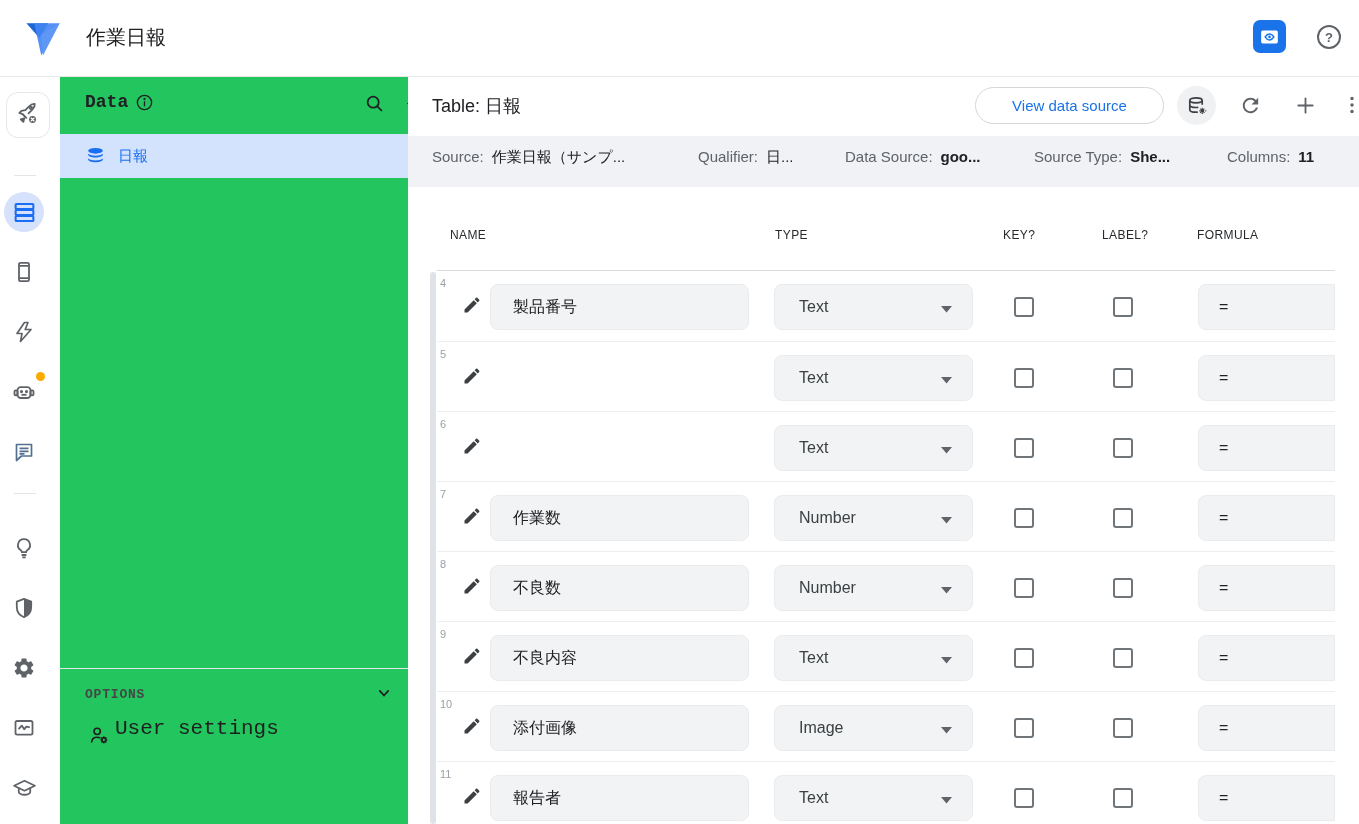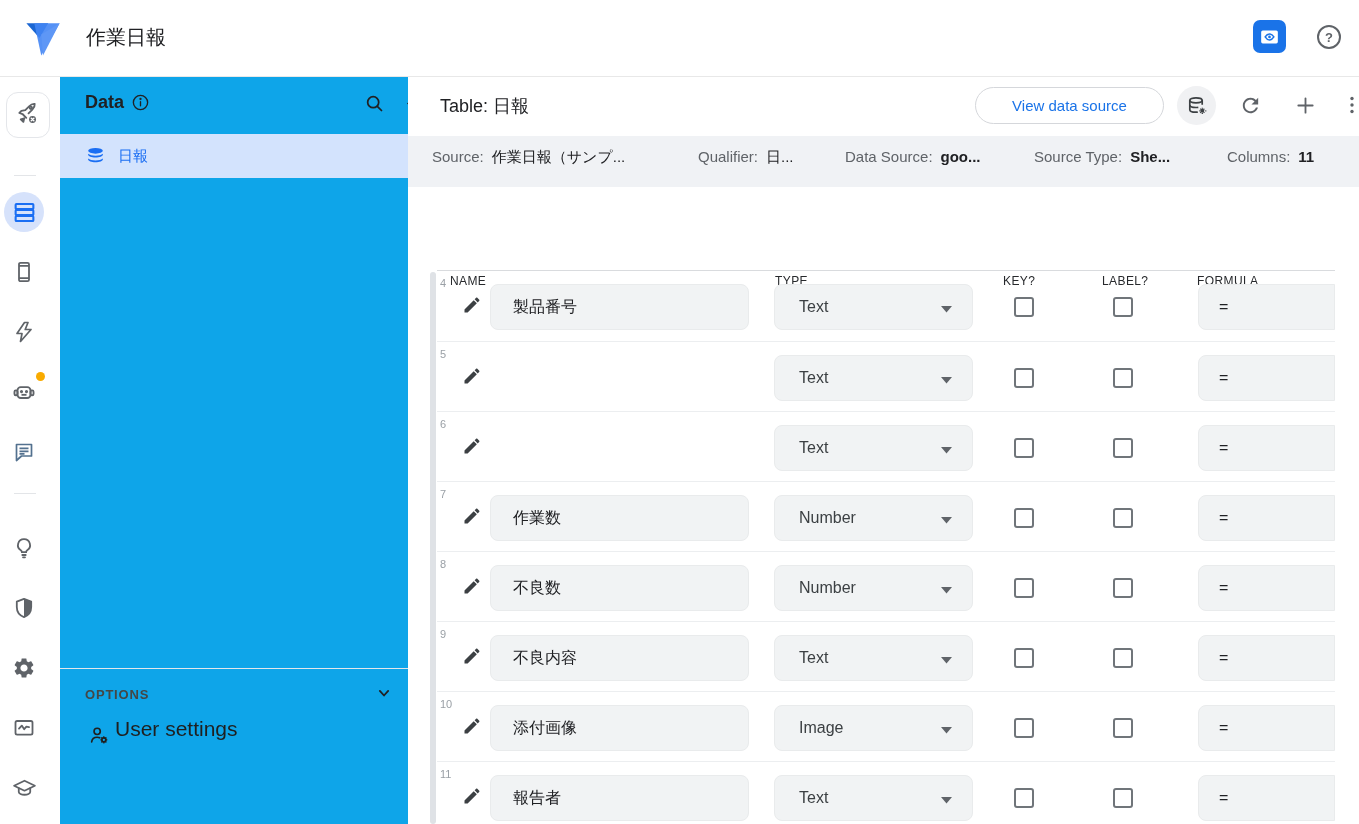--- a/index.html
+++ b/index.html
@@ -22,59 +22,59 @@
   .rail-btn { position:absolute; left:0; width:48px; height:48px; display:flex; align-items:center;
     justify-content:center; cursor:pointer; }
   .rail-btn svg { display:block; }
   .deploy-btn { left:6px; top:15px; width:44px; height:46px; border:1px solid #e4e6ea; border-radius:12px; }
   .rail-sel-circle { position:absolute; left:4px; top:115px; width:40px; height:40px; border-radius:50%;
     background:#d6e2fb; }
   .rail-divider { position:absolute; left:14px; width:22px; height:1px; background:#e3e5e8; }
   .bot-dot { position:absolute; left:36px; top:295px; width:9px; height:9px; border-radius:50%; background:#f9ab00; }
 
   
-  .panel { position:absolute; left:60px; top:77px; width:348px; height:747px; background:#0ea5e9; }
+  .panel { position:absolute; left:60px; top:77px; width:348px; height:747px; background:#22c55e;font-family:Liberation Mono, monospace; }
   .panel-header { position:absolute; left:0; top:0; width:348px; height:56px; }
   .panel-title { position:absolute; left:25px; top:15px; font-size:18px; font-weight:700; color:#202124;
     display:flex; align-items:center; gap:7px; }
   .panel-search { position:absolute; left:304px; top:16px; cursor:pointer; }
   .panel-add { position:absolute; left:344px; top:16px; cursor:pointer; }
   .panel-item { position:absolute; left:0; top:57px; width:348px; height:44px; background:#d3e3fd;
     display:flex; align-items:center; cursor:pointer; }
   .panel-item .db-ic { margin-left:25px; }
   .panel-item-label { margin-left:12px; font-size:15px; color:#1a6ef3; }
   .panel-bottom-divider { position:absolute; left:0; top:591px; width:348px; height:1px; background:#e3e6ea; }
   .options-row { position:absolute; left:0; top:604px; width:348px; height:26px; cursor:pointer; }
   .options-label { position:absolute; left:25px; top:6px; font-size:13px; font-weight:700; color:#444746;
     letter-spacing:.8px; }
   .options-chevron { position:absolute; left:314px; top:2px; }
   .user-settings { position:absolute; left:0; top:640px; width:348px; height:36px; cursor:pointer; }
   .user-settings svg { position:absolute; left:28px; top:7px; }
   .user-settings-label { position:absolute; left:55px; top:0; font-size:21px; color:#1f1f1f; }
 
   
   .content { position:absolute; left:408px; top:77px; width:951px; height:747px; background:#fff; }
-  .ct-title { position:absolute; left:24px; top:17px; font-size:18px; font-weight:500; color:#202124;margin-left:8px; }
+  .ct-title { position:absolute; left:24px; top:17px; font-size:18px; font-weight:500; color:#202124; }
   .vds-btn { position:absolute; left:567px; top:10px; width:189px; height:37px; border:1px solid #d5d7db;
     border-radius:19px; background:#fff; display:flex; align-items:center; justify-content:center;
     font-size:15px; font-weight:500; color:#1a73e8; cursor:pointer; }
   .dbgear-btn { position:absolute; left:769px; top:9px; width:39px; height:39px; border-radius:50%;
     background:#f0f1f3; display:flex; align-items:center; justify-content:center; cursor:pointer; }
   .refresh-btn { position:absolute; left:831px; top:17px; cursor:pointer; }
   .addcol-btn { position:absolute; left:886px; top:17px; cursor:pointer; }
   .kebab-btn { position:absolute; left:932px; top:16px; cursor:pointer; }
 
   .source-bar { position:absolute; left:0; top:59px; width:951px; height:51px; background:#f0f2f5; }
   .src-group { position:absolute; top:12px; font-size:15px; white-space:nowrap; }
   .src-label { color:#5f6368; }
   .src-value { color:#202124; margin-left:8px; }
   .src-strong { font-weight:700; }
 
   .grid-headers { position:absolute; top:151px; left:0; width:951px; height:20px; }
-  .gh { position:absolute; font-size:12px; color:#27292c; letter-spacing:.4px; font-weight:500;margin-top:46px; }
+  .gh { position:absolute; font-size:12px; color:#27292c; letter-spacing:.4px; font-weight:500; }
 
   .grid-scrollbar { position:absolute; left:22px; top:195px; width:6px; height:552px;
     background:#dfe2e6; border-radius:3px; }
 
   .grid-rows { position:absolute; left:29px; top:193px; width:898px; height:554px;
     border-top:1px solid #d9dbde; overflow:hidden; }
   .grow { position:relative; width:898px; height:70px; }
   .grow + .grow { border-top:1px solid #eceef0; }
   .row-num { position:absolute; left:3px; top:6px; font-size:11px; color:#9aa0a6; }
   .row-pencil { position:absolute; left:25px; top:24px; cursor:pointer; }

